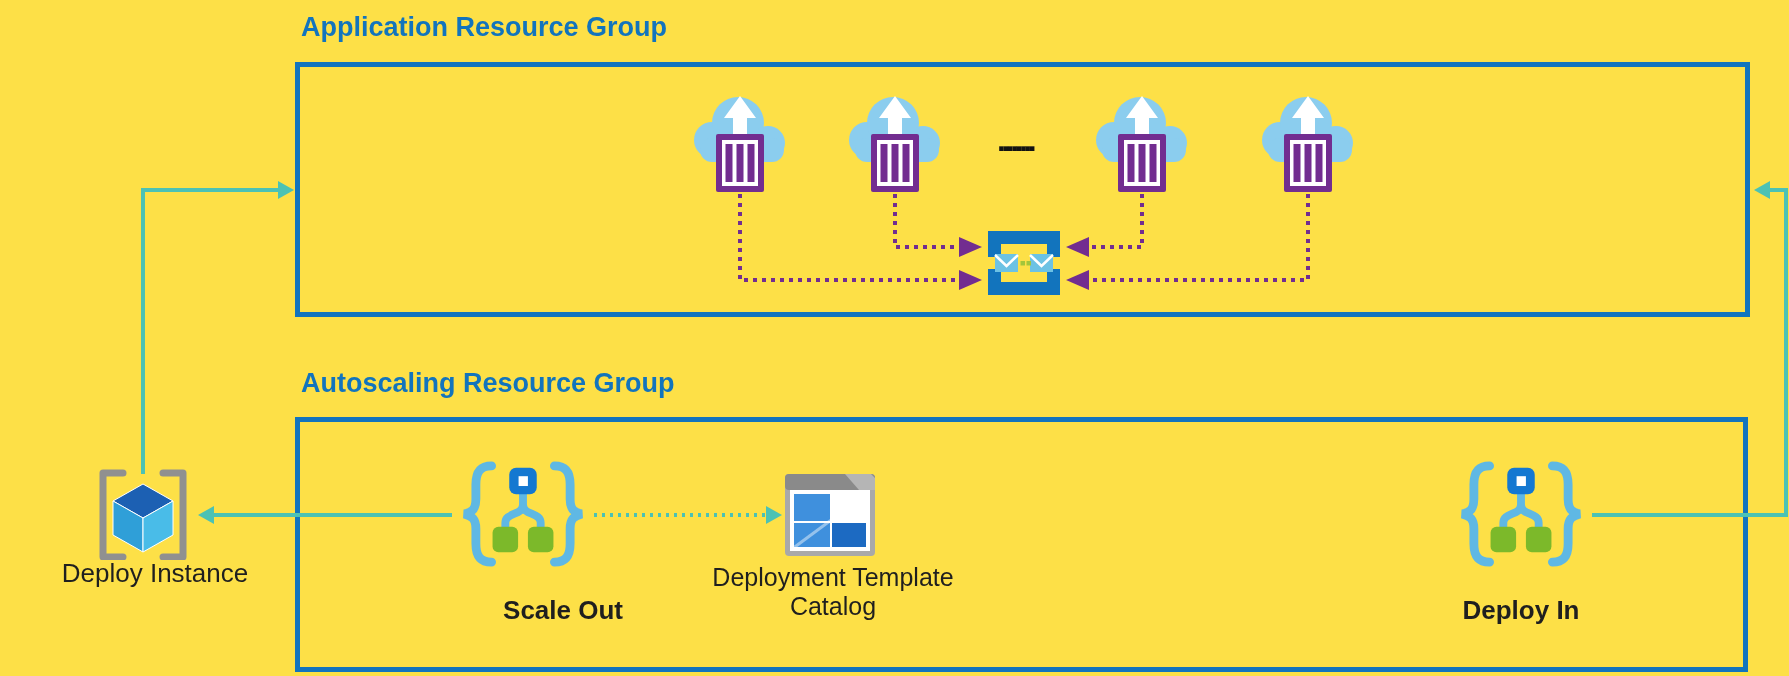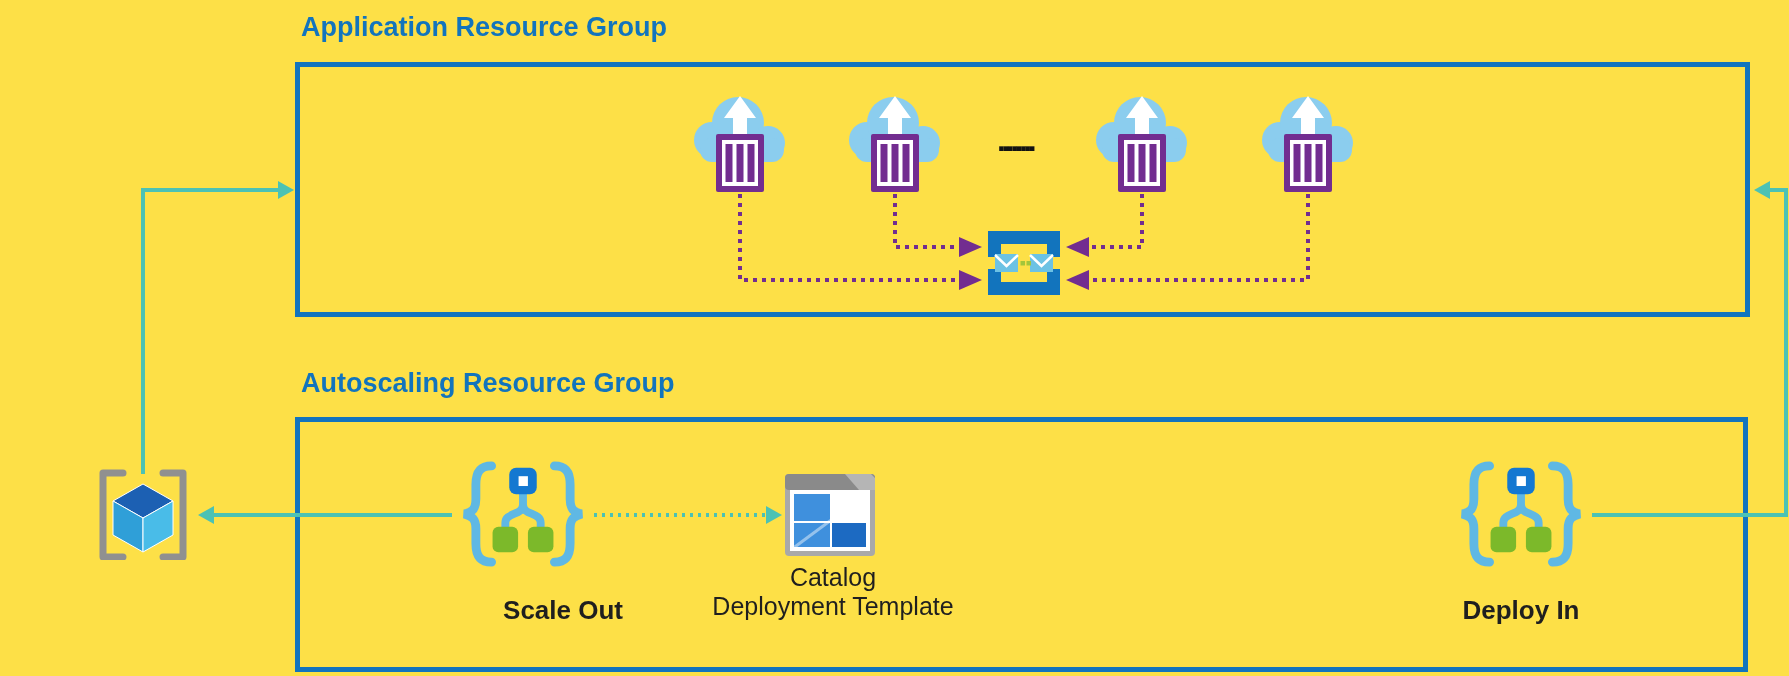--- a/index.html
+++ b/index.html
@@ -160,20 +160,21 @@
   </svg>
 
   <svg class="icon" style="left:93px;top:468px" width="100" height="92" viewBox="0 0 100 92">
     <path d="M30,5 H10 V89 H30" style="stroke:var(--bracket_gray)" stroke-width="7" fill="none" stroke-linejoin="round" stroke-linecap="round"></path>
     <path d="M70,5 H90 V89 H70" style="stroke:var(--bracket_gray)" stroke-width="7" fill="none" stroke-linejoin="round" stroke-linecap="round"></path>
     <polygon points="50,16 80,33 50,50 20,33" style="fill:var(--cube_top)" stroke="#ffffff" stroke-width="1"></polygon>
     <polygon points="20,33 50,50 50,84 20,67" style="fill:var(--cube_left)" stroke="#ffffff" stroke-width="1"></polygon>
     <polygon points="80,33 50,50 50,84 80,67" style="fill:var(--cube_right)" stroke="#ffffff" stroke-width="1"></polygon>
   </svg>
 
+  <div id="deploy-label" class="label">Deploy Instance</div>
   <div id="scaleout-label" class="label bold">Scale Out</div>
   <div id="scalein-label" class="label bold">Deploy In</div>
   <div id="catalog-label" class="label">
+    <div>Deployment Template</div>
     <div>Catalog</div>
-    <div>Deployment Template</div>
   </div>
 
 </div>
 
 </body></html>

